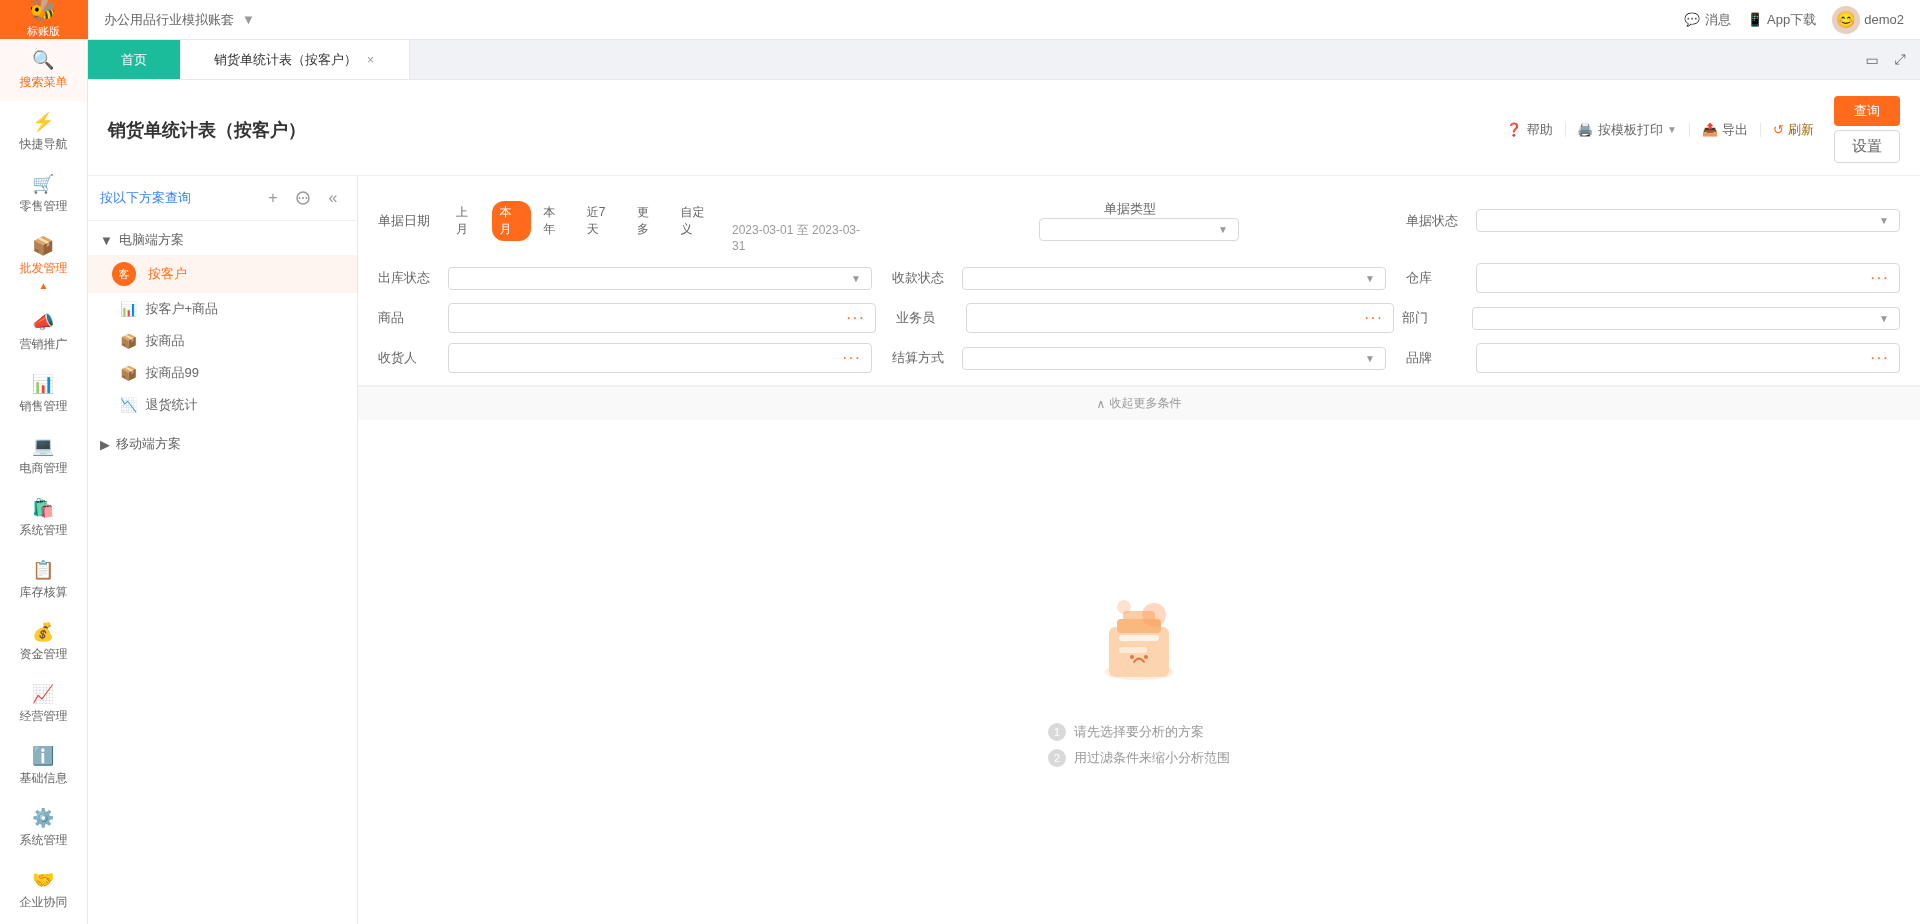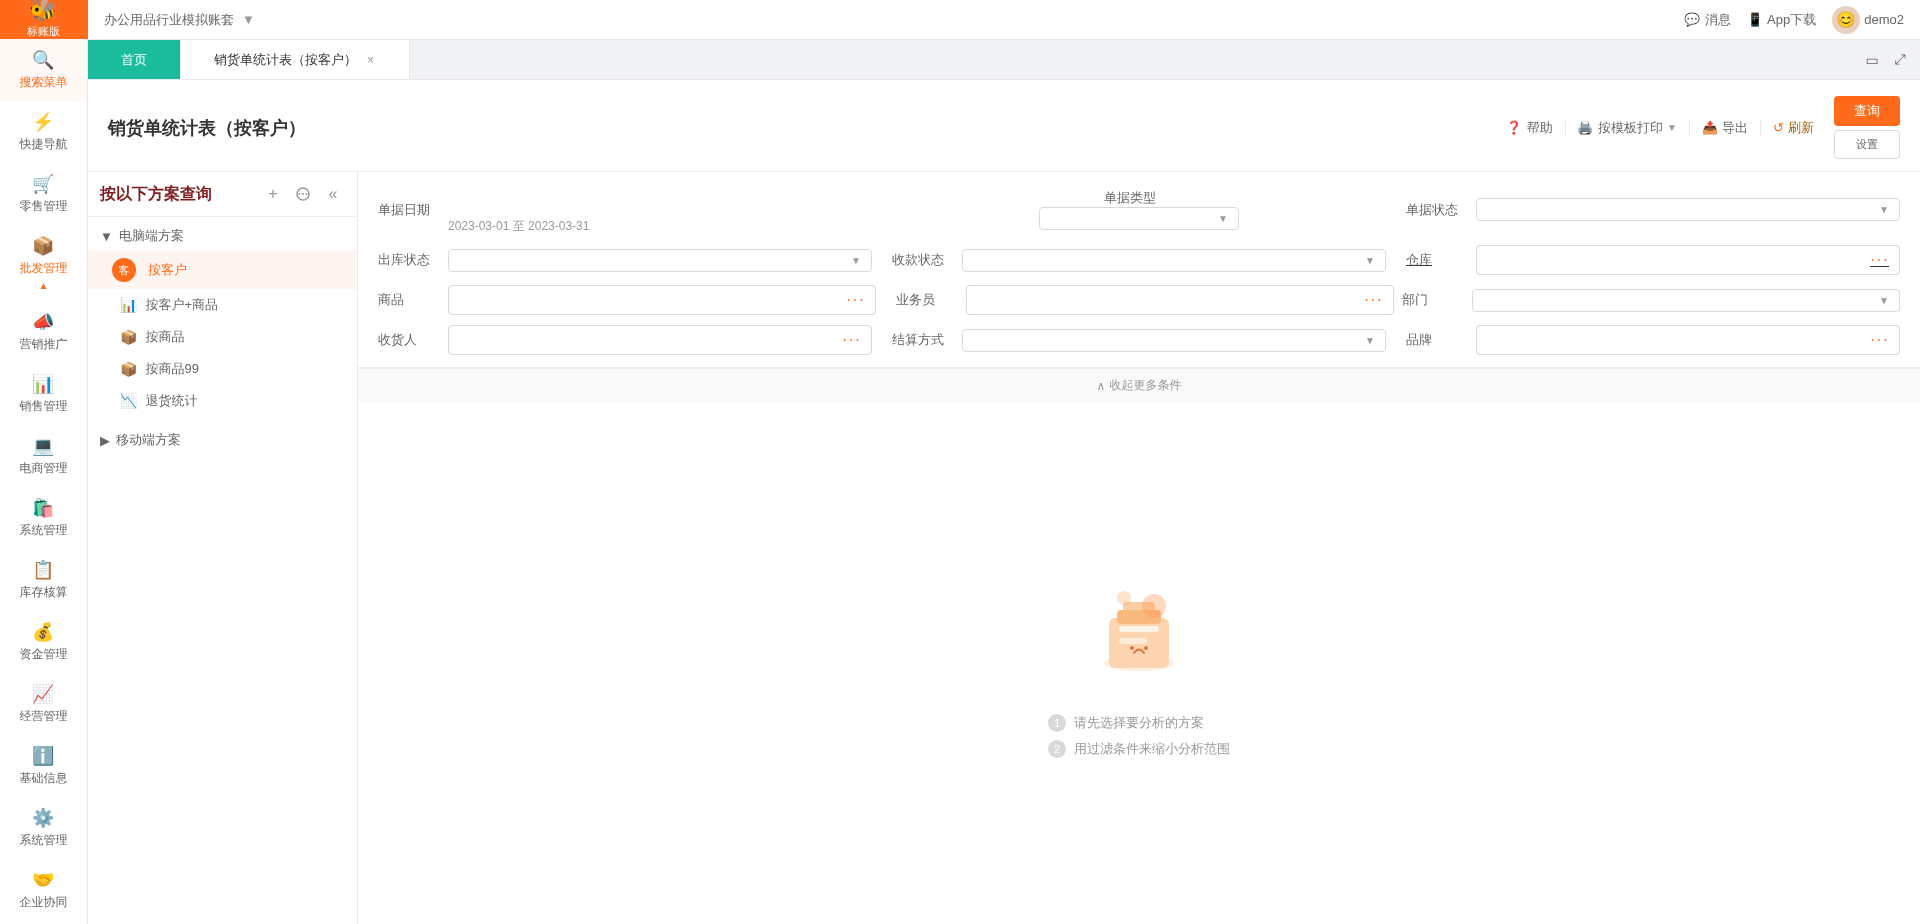--- a/index.html
+++ b/index.html
@@ -36,29 +36,29 @@
 
     
     .content { flex: 1; background: #fff; overflow: hidden; display: flex; flex-direction: column; }
     .content-header { padding: 16px 20px 12px; display: flex; align-items: center; justify-content: space-between; border-bottom: 1px solid #f0f0f0; }
     .content-title { font-size: 18px; font-weight: 600; color: #333; }
     .header-actions { display: flex; align-items: center; gap: 12px; color: #666; font-size: 13px; }
     .header-action { display: flex; align-items: center; gap: 4px; cursor: pointer; }
     .export-btn { display: flex; align-items: center; gap: 4px; cursor: pointer; }
     .refresh-btn { display: flex; align-items: center; gap: 4px; cursor: pointer; color: #ff6b1a; }
     .query-btn { background: #ff6b1a; color: #fff; border: none; padding: 6px 20px; border-radius: 4px; cursor: pointer; font-size: 13px; }
-    .set-btn { background: #fff; color: #666; border: 1px solid #d9d9d9; padding: 6px 16px; border-radius: 4px; cursor: pointer; font-size: 11px; }
+    .set-btn { background: #fff; color: #666; border: 1px solid #d9d9d9; padding: 6px 16px; border-radius: 4px; cursor: pointer; font-size: 15px; }
 
     
     .content-body { display: flex; flex: 1; overflow: hidden; }
 
     
     .left-panel { width: 270px; border-right: 1px solid #e8e8e8; display: flex; flex-direction: column; background: #fff; overflow-y: auto; }
     .left-panel-header { display: flex; align-items: center; padding: 10px 12px; gap: 6px; border-bottom: 1px solid #f0f0f0; }
-    .left-panel-title { font-size: 16px; color: #7f1d1d; flex: 1; font-weight: bold; }
+    .left-panel-title { font-size: 13px; color: #3b82f6; flex: 1; }
     .panel-icon-btn { width: 24px; height: 24px; display: flex; align-items: center; justify-content: center; cursor: pointer; color: #999; font-size: 16px; border-radius: 4px; }
 
     .scheme-group { padding: 4px 0; }
     .scheme-group-header { display: flex; align-items: center; padding: 6px 12px; cursor: pointer; color: #666; font-size: 13px; gap: 6px; }
     .scheme-item { display: flex; align-items: center; padding: 7px 12px 7px 32px; cursor: pointer; color: #666; font-size: 13px; gap: 8px; }
     .scheme-item.active { color: #ff6b1a; background: #fff5f0; }
     .scheme-item .item-icon { font-size: 14px; color: #999; }
     .scheme-icon-circle { width: 24px; height: 24px; border-radius: 50%; background: #ff6b1a; display: flex; align-items: center; justify-content: center; color: #fff; font-size: 11px; margin-left: -8px; margin-right: 4px; }
 
     
@@ -292,20 +292,28 @@
       </div>
 
       <div class="right-panel">
 
         <div class="filter-area">
 
           <div class="filter-row">
             <div class="filter-item">
               <span class="filter-label">单据日期</span>
               <div class="filter-control date-control">
+                <div class="date-tabs">
+                  <span class="date-tab">上月</span>
+                  <span class="date-tab active">本月</span>
+                  <span class="date-tab">本年</span>
+                  <span class="date-tab">近7天</span>
+                  <span class="date-tab">更多</span>
+                  <span class="date-tab">自定义</span>
+                </div>
                 <span class="date-range">2023-03-01 至 2023-03-31</span>
               </div>
             </div>
             <div class="filter-item" style="margin-left:20px;flex-direction:column;">
               <span class="filter-label">单据类型</span>
               <div class="filter-control">
                 <div class="select-control" style="min-width:200px;">
                   <span class="select-placeholder"></span>
                   <span class="select-arrow">▼</span>
                 </div>
@@ -334,21 +342,21 @@
             </div>
             <div class="filter-item" style="margin-left:20px;">
               <span class="filter-label">收款状态</span>
               <div class="filter-control">
                 <div class="select-control" style="min-width:300px;">
                   <span class="select-placeholder"></span>
                   <span class="select-arrow">▼</span>
                 </div>
               </div>
             </div>
-            <div class="filter-item" style="margin-left:20px;text-decoration:underline;">
+            <div class="filter-item" style="margin-left:20px;">
               <span class="filter-label">仓库</span>
               <div class="filter-control">
                 <div class="dots-control" style="min-width:200px;">
                   <span></span>
                   <span class="dots-icon">···</span>
                 </div>
               </div>
             </div>
           </div>
 

